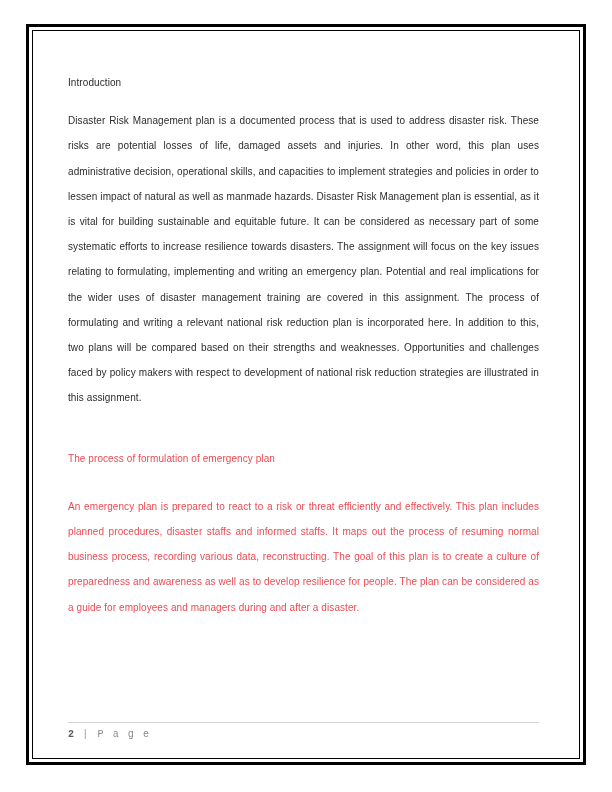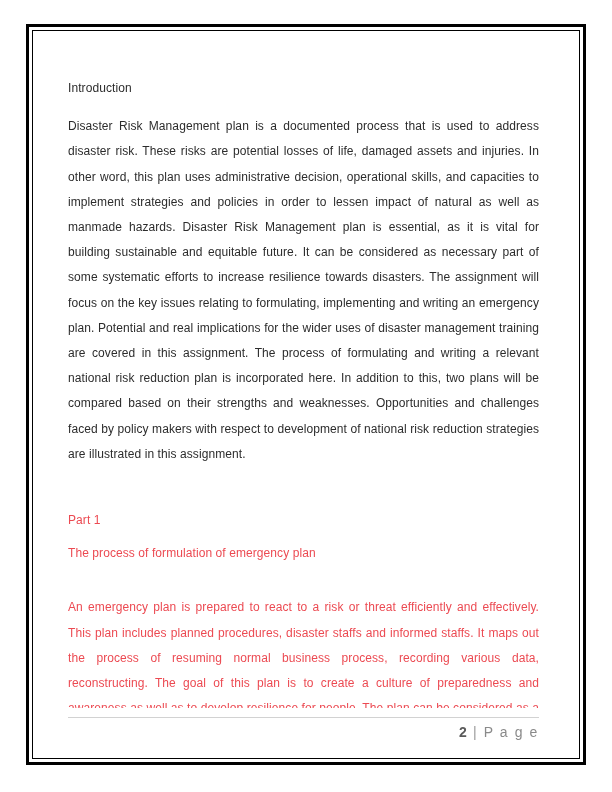--- a/index.html
+++ b/index.html
@@ -41,22 +41,22 @@
     position: absolute;
     left: 39px;
     top: 41px;
     width: 471px;
     height: 640px;
     box-sizing: border-box;
     overflow: hidden;
   }
 
   .para {
-    margin: 8px 0 13px 0;
-    font-size: 12px;
+    margin: 2px 0 13px 0;
+    font-size: 10px;
     line-height: 25.2px;
     text-align: justify;
     text-justify: inter-word;
     color: #2c2c2c;
     letter-spacing: 0.08px;
   }
   .para.plain {
     text-align: left;
   }
   .para.red {
@@ -76,24 +76,25 @@
     bottom: 22px;
     width: 471px;
   }
   .footer-rule {
     width: 100%;
     height: 1px;
     background: #d2d2d2;
     margin-bottom: 6px;
   }
   .footer-text {
-    text-align: right;
-    font-size: 14px;
+    text-align: left;
+    font-size: 10px;
     color: #8a8a8a;
     letter-spacing: 1.6px;
+    font-family: Liberation Mono, monospace;
   }
   .footer-text .pagenum {
     color: #5a5a5a;
     font-weight: bold;
     letter-spacing: 0.6px;
   }
   .footer-text .sep {
     color: #9a9a9a;
   }
 </style>
@@ -107,21 +108,20 @@
 
     <p class="para plain">Introduction</p>
 
     <p class="para">Disaster Risk Management plan is a documented process that is used to address disaster risk. These risks are potential losses of life, damaged assets and injuries. In other word, this plan uses administrative decision, operational skills, and capacities to implement strategies and policies in order to lessen impact of natural as well as manmade hazards. Disaster Risk Management plan is essential, as it is vital for building sustainable and equitable future. It can be considered as necessary part of some systematic efforts to increase resilience towards disasters. The assignment will focus on the key issues relating to formulating, implementing and writing an emergency plan. Potential and real implications for the wider uses of disaster management training are covered in this assignment. The process of formulating and writing a relevant national risk reduction plan is incorporated here. In addition to this, two plans will be compared based on their strengths and weaknesses.  Opportunities and challenges faced by policy makers with respect to development of national risk reduction strategies are illustrated in this assignment.</p>
 
     <div class="spacer-xs"></div>
 
 
     <div class="spacer-sm"></div>
 
-    <p class="para plain red heading-line">Part 1</p>
 
     <p class="para plain red">The process of formulation of emergency plan</p>
 
     <div class="spacer-xs"></div>
 
     <p class="para red">An emergency plan is prepared to react to a risk or threat efficiently and effectively. This plan includes planned procedures, disaster staffs and informed staffs. It maps out the process of resuming normal business process, recording various data, reconstructing. The goal of this plan is to create a culture of preparedness and awareness as well as to develop resilience for people. The plan can be considered as a guide for employees and managers during and after a disaster.</p>
 
   </div>
 
   <div class="footer">

